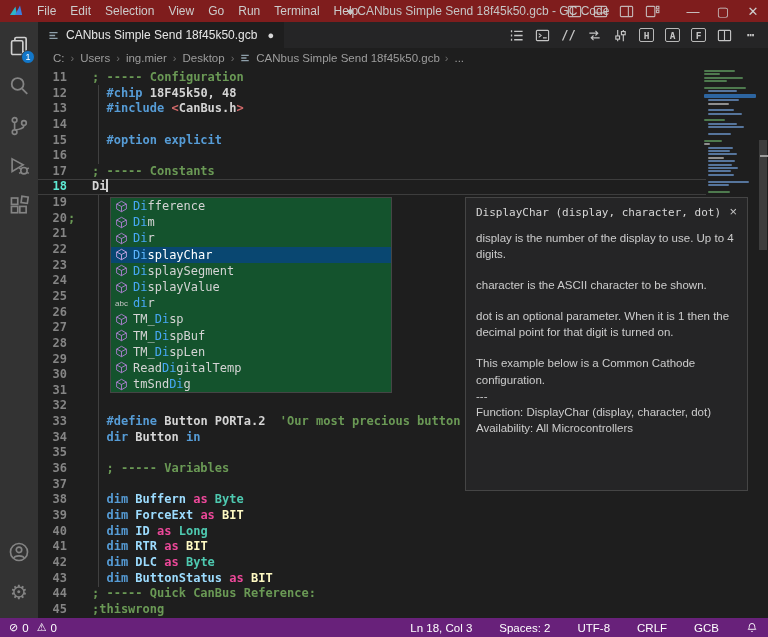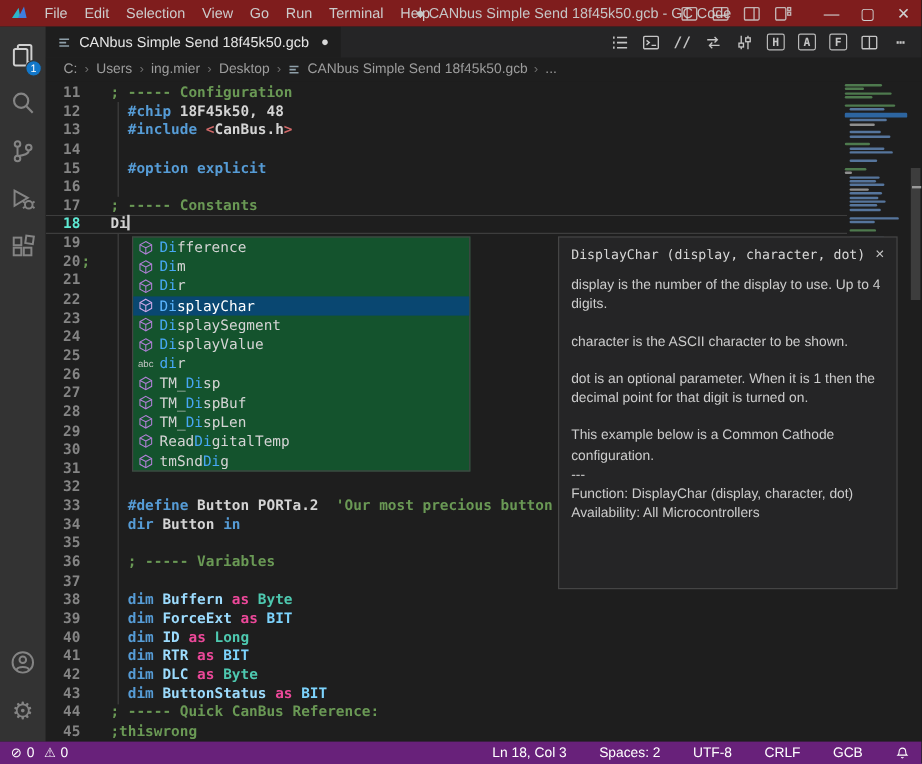--- a/index.html
+++ b/index.html
@@ -61,21 +61,21 @@
   .lines { position:absolute; top:2px; left:38px; width:668px; font-family:"DejaVu Sans Mono",monospace;
            font-size:12px; }
   .line { position:relative; height:15.65px; line-height:15.65px; white-space:pre; display:flex;font-weight:bold; }
   .line.current { box-shadow: inset 0 1px 0 rgba(255,255,255,.14), inset 0 -1px 0 rgba(255,255,255,.14); }
   .ln { display:inline-block; width:29px; text-align:right; color:#858585; flex:0 0 29px; }
   .line.current .ln { color:#5eead4; }
   .code { padding-left:25px; }
   .gutter-note { position:absolute; left:30px; color:#6A9955; }
   .tok-cm { color:#6A9955; } .tok-kw { color:#569CD6; } .tok-wh { color:#d4d4d4; }
   .tok-id { color:#9CDCFE; } .tok-op { color:#ec4899; } .tok-ty { color:#4EC9B0; }
-  .tok-yl { color:#7dd3fc;text-align:center; } .tok-rd { color:#D16969; }
+  .tok-yl { color:#fef9c3;text-align:center; } .tok-rd { color:#D16969; }
   .cursor { display:inline-block; width:1.5px; height:13px; background:#cfcfcf; vertical-align:-2px; }
   .indent-guide { position:absolute; width:1px; background:#404040; left:98px; z-index:1; }
   .guide-1 { top:17px; height:79px; }
   .guide-2 { top:127px; height:392px; }
 
   
   .suggest { position:absolute; left:110px; top:129px; width:282px; background:#14532d;
              border:1px solid #454545; z-index:30; }
   .sg-row { display:flex; align-items:center; height:16.2px; padding:0 4px;
             font-family:"DejaVu Sans Mono",monospace; font-size:12px; color:#d4d4d4; }

